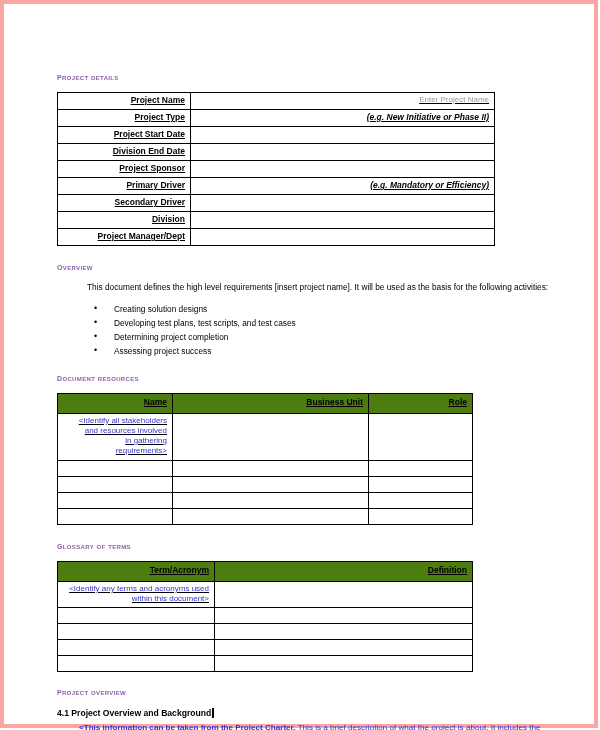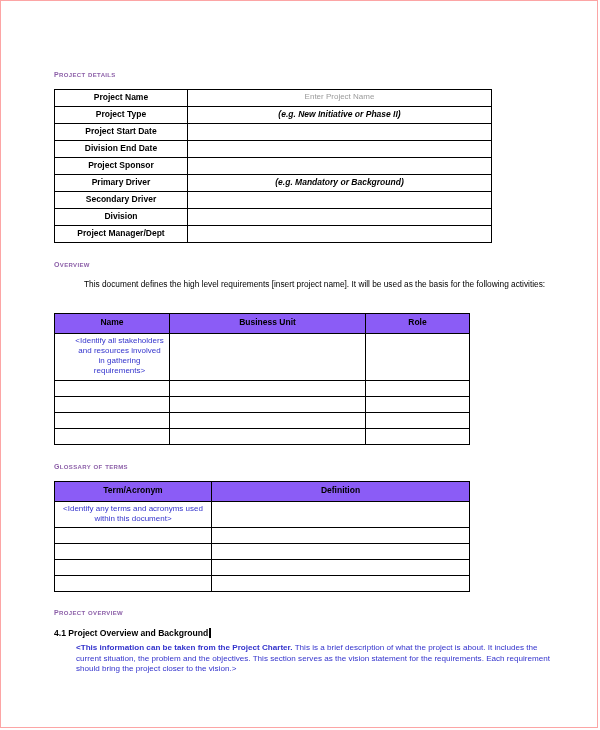--- a/index.html
+++ b/index.html
@@ -12,21 +12,21 @@
     height: 730px;
     font-family: "Liberation Sans", sans-serif;
     color: #000000;
     overflow: hidden;
   }
   .page {
     position: relative;
     width: 598px;
     height: 728px;
     background: #ffffff;
-    border: 1px solid #fca5a5;
+    border: 4px solid #fca5a5;
     box-sizing: border-box;
   }
   .content {
     position: absolute;
     left: 53px;
     top: 68px;
     width: 500px;
   }
 
   
@@ -46,23 +46,24 @@
   
   table {
     border-collapse: collapse;
     table-layout: fixed;
     font-size: 8px;
   }
   table td, table th {
     border: 1px solid #000000;
     padding: 2px 5px;
     vertical-align: top;
-    text-align: center;
+    text-align: right;
     font-weight: normal;
     line-height: 10px;
+    text-decoration: underline;
   }
 
   
   .tbl-details { width: 415px; }
   .tbl-details td { height: 12px; }
   .tbl-details .lbl {
     width: 122px;
     font-weight: bold;
     font-size: 8.5px;
   }
@@ -96,21 +97,21 @@
     content: "\2022";
     position: absolute;
     left: -20px;
     top: -1px;
     font-size: 9px;
   }
 
   
   .tbl-grid { width: 415px; }
   .tbl-grid thead td {
-    background: #8b5cf6;
+    background: #4d7c0f;
     font-weight: bold;
     font-size: 8.5px;
     height: 13px;
     padding: 3px 5px;
   }
   .tbl-grid td.blank { height: 11px; }
   .blue-note {
     color: #3333CC;
     font-size: 8px;
     line-height: 9.5px;
@@ -178,21 +179,21 @@
           <tr>
             <td class="lbl">Division End Date</td>
             <td class="val"><span></span></td>
           </tr>
           <tr>
             <td class="lbl">Project Sponsor</td>
             <td class="val"><span></span></td>
           </tr>
           <tr>
             <td class="lbl">Primary Driver</td>
-            <td class="val"><span class="hint-italic">(e.g. Mandatory or Background)</span></td>
+            <td class="val"><span class="hint-italic">(e.g. Mandatory or Efficiency)</span></td>
           </tr>
           <tr>
             <td class="lbl">Secondary Driver</td>
             <td class="val"><span></span></td>
           </tr>
           <tr>
             <td class="lbl">Division</td>
             <td class="val"><span></span></td>
           </tr>
           <tr>
@@ -201,23 +202,30 @@
           </tr>
         </tbody>
     </table>
 
     <div class="gap-a"></div>
 
     <div class="sec-heading">Overview</div>
 
     <p class="para">This document defines the high level requirements [insert project name]. It will be used as the basis for the following activities:</p>
 
+    <ul class="bullets">
+        <li>Creating solution designs</li>
+        <li>Developing test plans, test scripts, and test cases</li>
+        <li>Determining project completion</li>
+        <li>Assessing project success</li>
+      </ul>
 
     <div class="gap-b"></div>
 
+    <div class="sec-heading">Document Resources</div>
 
     <table class="tbl-grid tbl-res">
       <colgroup>
           <col class="c1">
           <col class="c2">
           <col class="c3">
         </colgroup>
       <thead>
           <tr>
             <td>Name</td>

